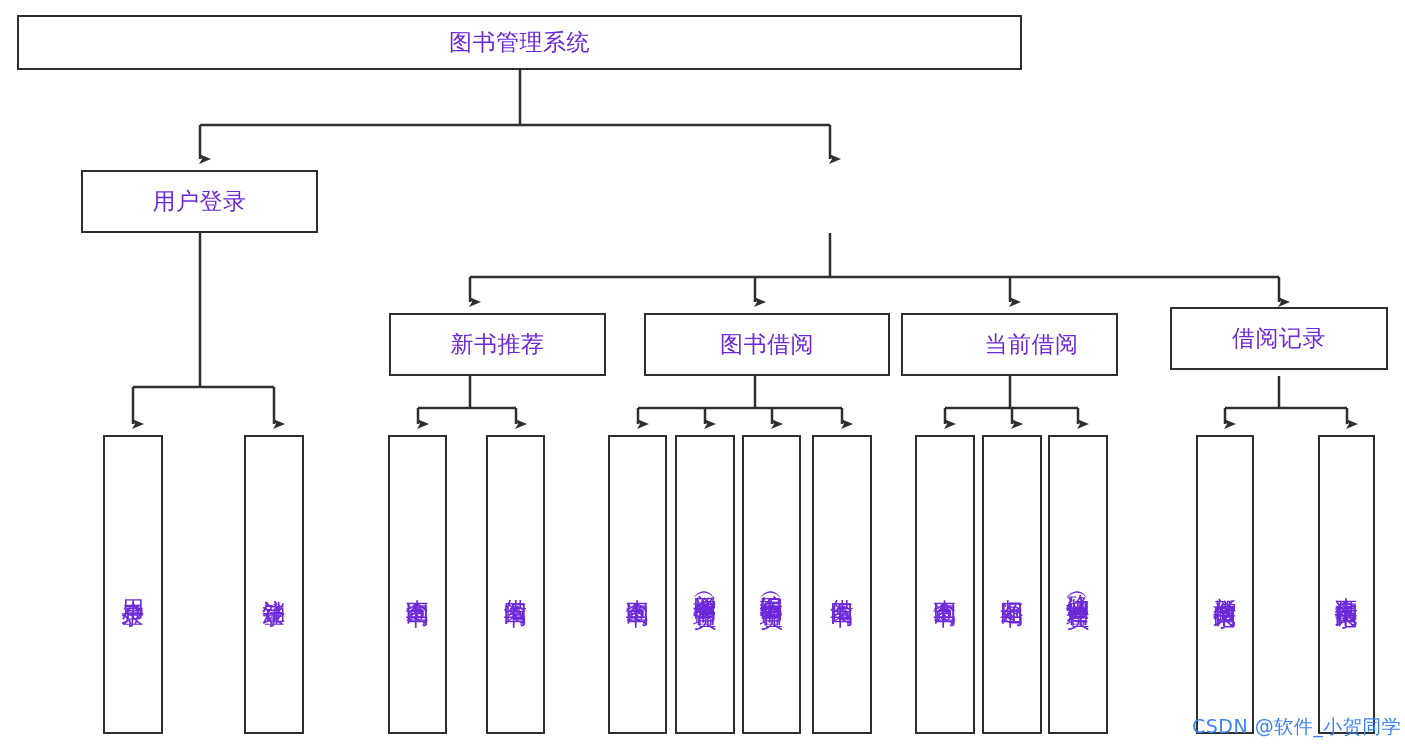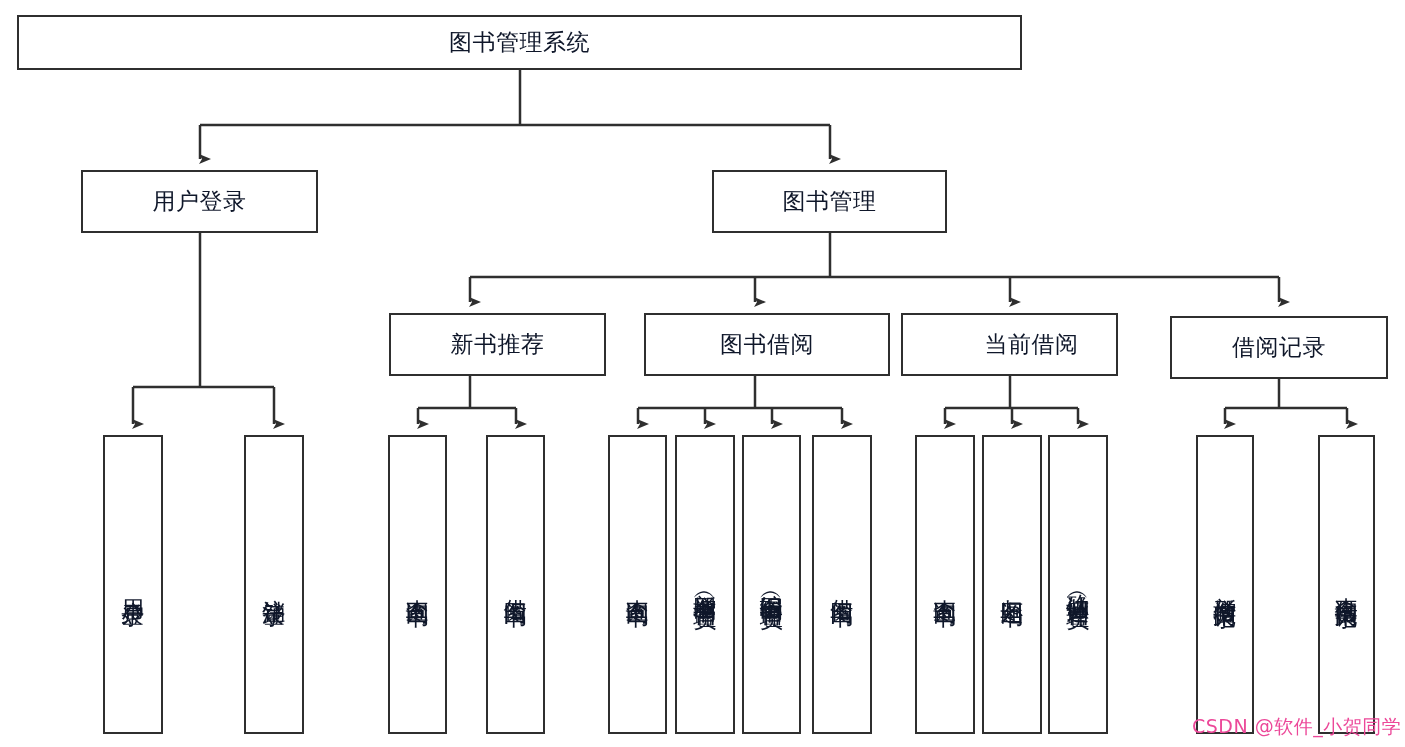--- a/index.html
+++ b/index.html
@@ -27,21 +27,21 @@
     pointer-events: none;
   }
   .node {
     position: absolute;
     box-sizing: border-box;
     border: 2.5px solid #2f2f2f;
     background: #ffffff;
     display: flex;
     align-items: center;
     justify-content: center;
-    color: #0f172a;
+    color: #6d28d9;
     text-align: center;
   }
   .node .label {
     display: block;
     line-height: 1.18;
     letter-spacing: 0.5px;
   }
   
   .node.horiz .label {
     font-size: 23px;
@@ -60,21 +60,21 @@
     writing-mode: vertical-rl;
     text-orientation: upright;
     font-size: 23px;
     line-height: 1.06;
     letter-spacing: 2px;
     white-space: nowrap;
   }
   .watermark {
     position: absolute;
     font-size: 19px;
-    color: #ec4899;
+    color: #3b82f6;
     white-space: nowrap;
     letter-spacing: 0.5px;
     font-family: "DejaVu Sans", "Liberation Sans", sans-serif;
   }
 </style>
 </head>
 <body>
 
 <div id="canvas">
 
@@ -121,34 +121,31 @@
       </g>
   </svg>
 
   <div class="node root horiz" style="left: 17px; top: 15px; width: 1005px; height: 55px;">
     <span class="label">图书管理系统</span>
   </div>
 
   <div class="node horiz" style="left: 81px; top: 170px; width: 237px; height: 63px;">
     <span class="label">用户登录</span>
   </div>
-  <div class="node horiz" style="left: 712px; top: 170px; width: 235px; height: 63px;">
-    <span class="label">图书管理</span>
-  </div>
 
   <div class="node horiz" style="left: 361px; top: 313px; width: 217px; height: 63px; margin-left: 28px;">
     <span class="label">新书推荐</span>
   </div>
   <div class="node horiz" style="left: 632px; top: 313px; width: 246px; height: 63px; margin-left: 12px;">
     <span class="label">图书借阅</span>
   </div>
   <div class="node horiz" style="left: 901px; top: 313px; width: 217px; height: 63px; padding-left: 44px;">
     <span class="label">当前借阅</span>
   </div>
-  <div class="node horiz" style="left: 1170px; top: 316px; width: 218px; height: 63px;">
+  <div class="node horiz" style="left: 1170px; top: 307px; width: 218px; height: 63px;">
     <span class="label">借阅记录</span>
   </div>
 
   <div class="node vert" style="left: 103px; top: 435px; width: 60px; height: 299px;">
     <span class="label">用户登录</span>
   </div>
   <div class="node vert" style="left: 244px; top: 435px; width: 60px; height: 299px;">
     <span class="label">注销登录</span>
   </div>
   <div class="node vert" style="left: 388px; top: 435px; width: 59px; height: 299px;">

